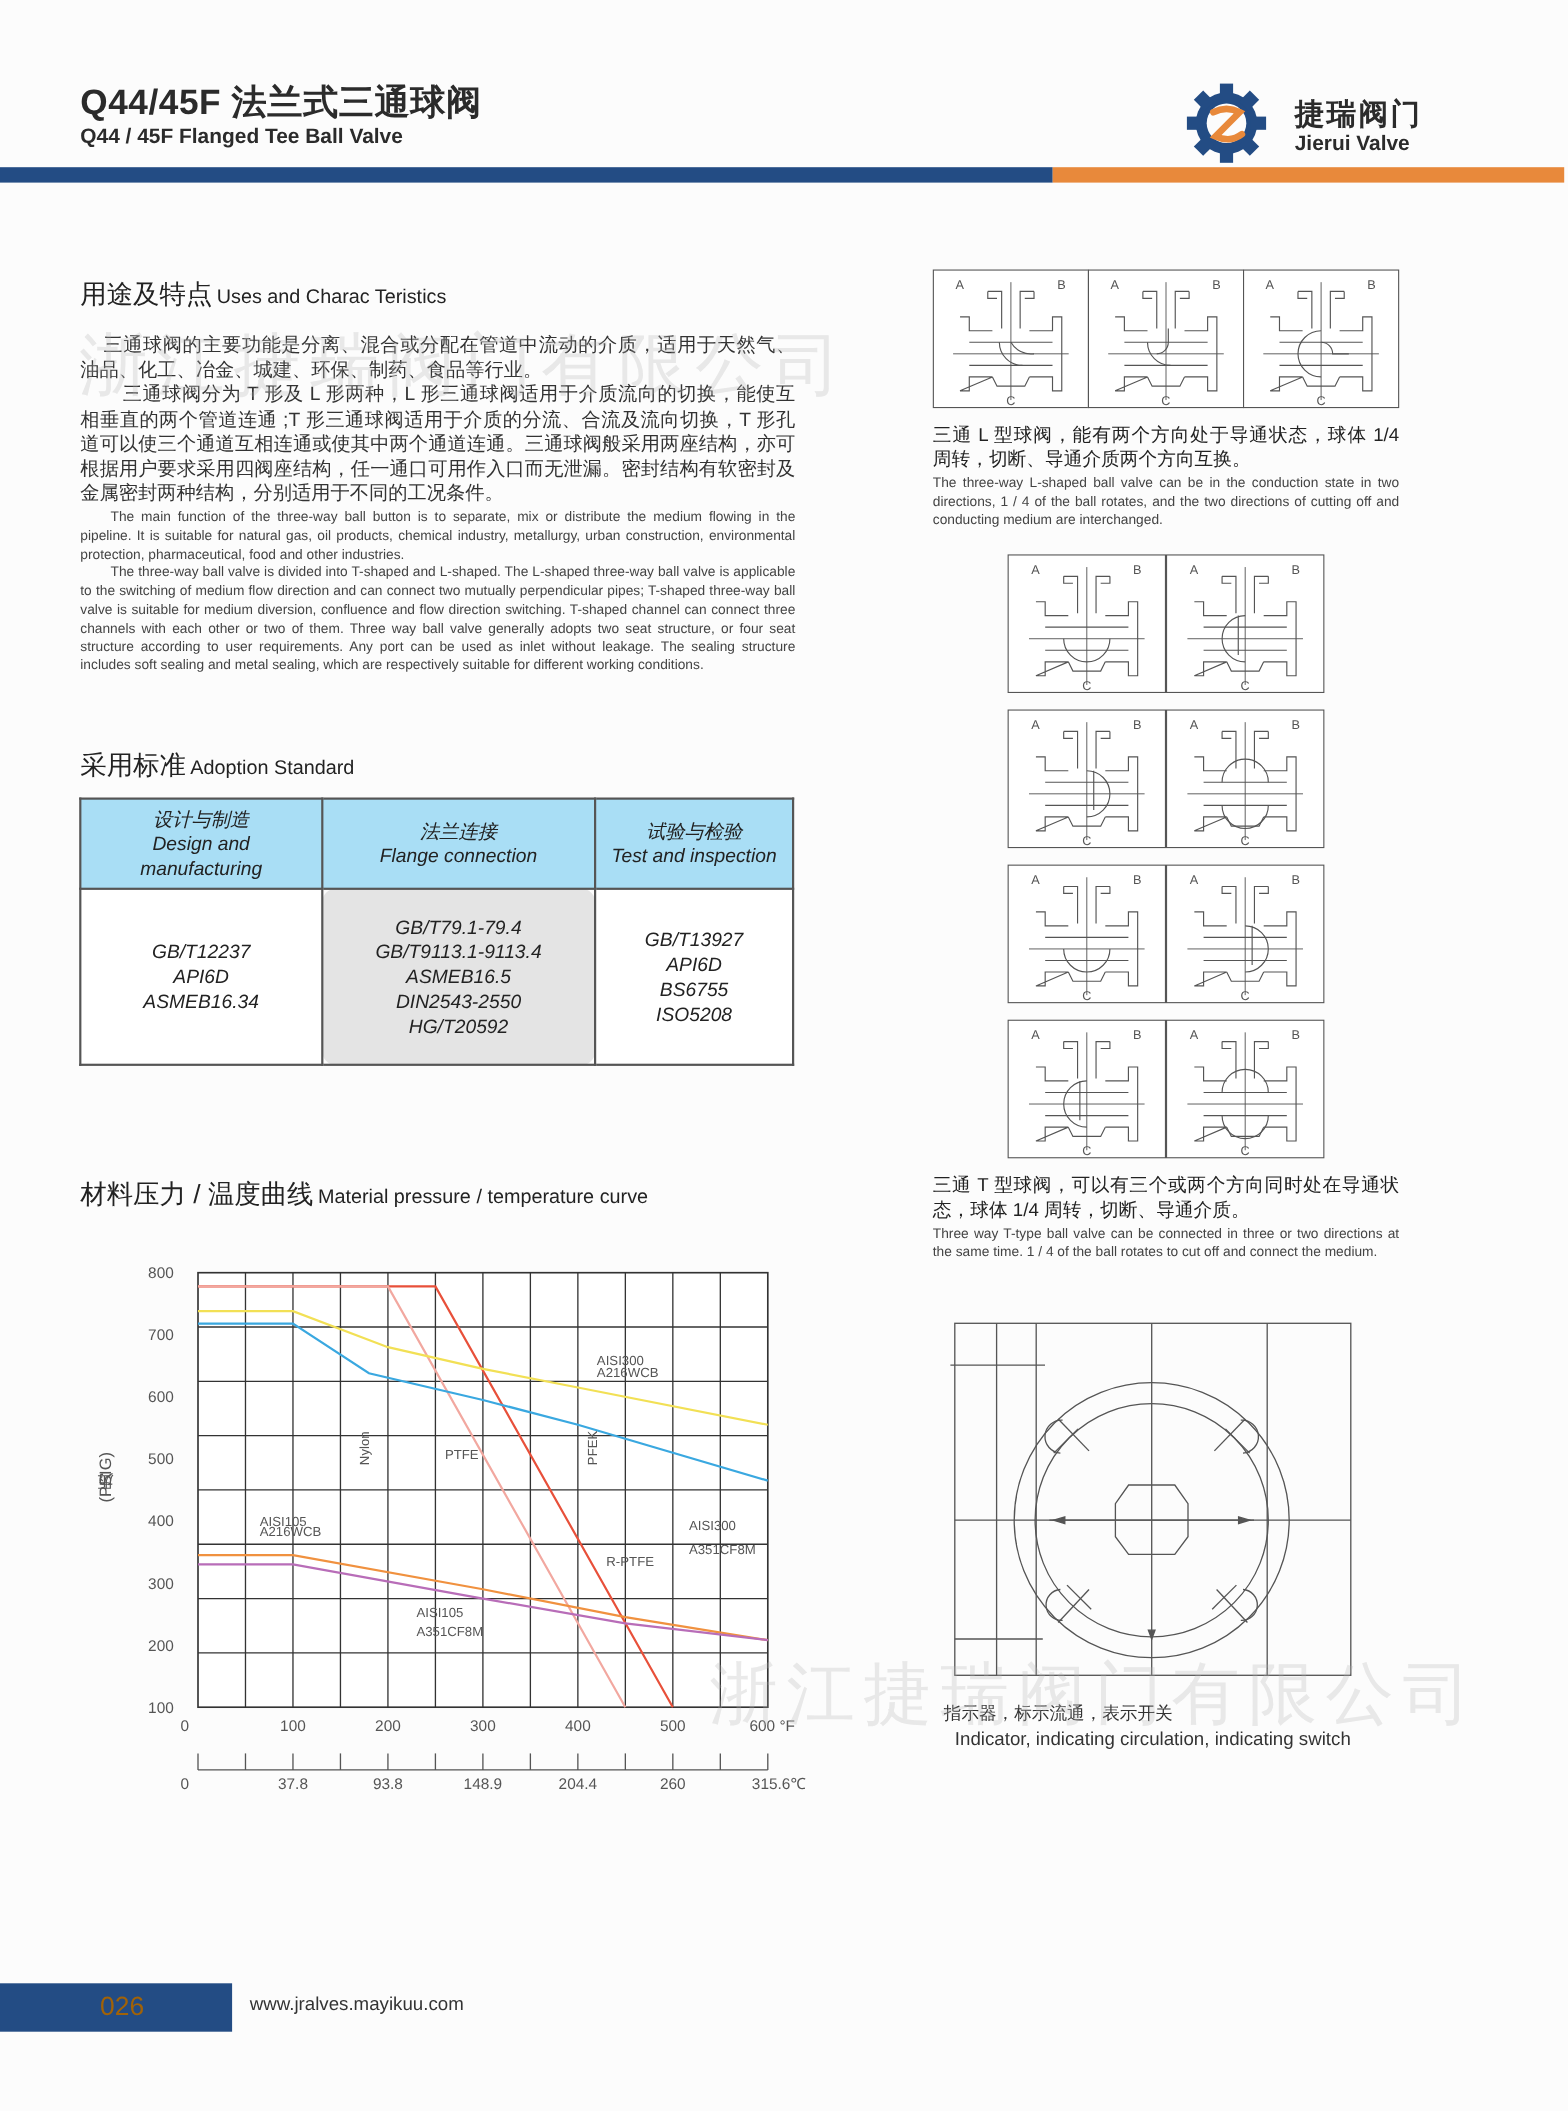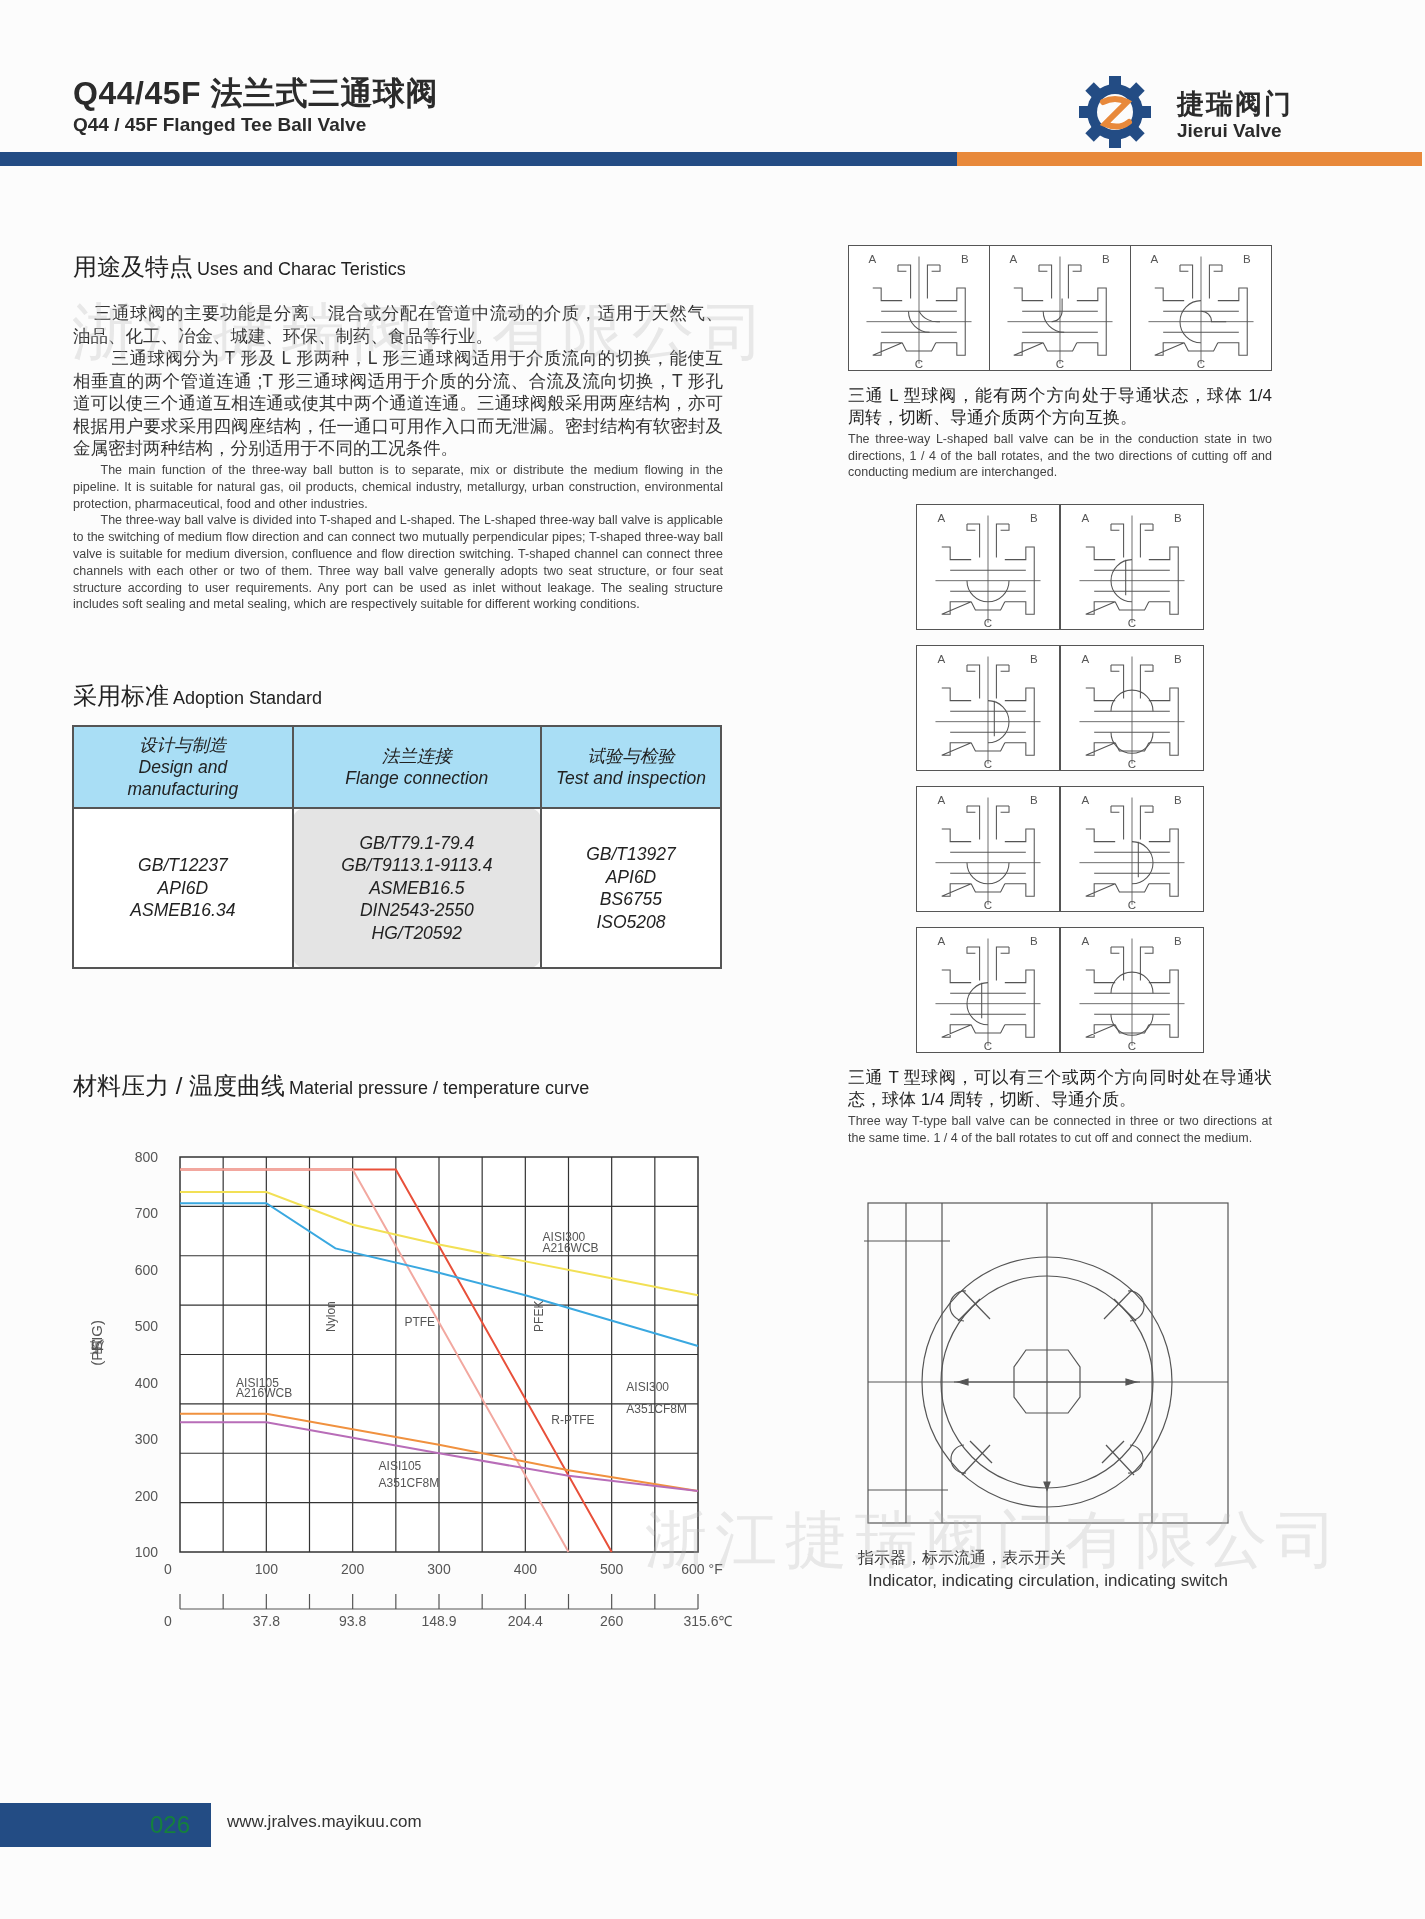--- a/index.html
+++ b/index.html
@@ -35,21 +35,21 @@
   .std-table td.mid { background: #e4e4e4; border-radius: 12px; }
   .ylabel { left: 88px; top: 1320px; font-size: 15px; color: #555; writing-mode: vertical-rl; transform: rotate(180deg); }
 
   
   .diag-box { border: 1.5px solid #555; background: #fff; }
   .cap-cn { font-size: 17px; line-height: 22px; color: #222; text-align: justify; }
   .cap-en { font-size: 12.5px; line-height: 16.5px; color: #444; text-align: justify; }
 
   
   .foot-bar { left: 0; top: 1803px; width: 211px; height: 44px; background: #234c84; }
-  .page-num { left: 0; top: 1803px; width: 190px; height: 44px; font-size: 24px; color: #15803d; text-align: right; line-height: 44px; padding-left: 32px; }
+  .page-num { left: 0; top: 1803px; width: 190px; height: 44px; font-size: 24px; color: #a16207; text-align: center; line-height: 44px; padding-left: 32px; }
   .foot-url { left: 227px; top: 1812px; font-size: 17px; color: #333; }
 
   
   .wm { font-size: 62px; color: rgba(180,180,180,0.28); letter-spacing: 8px; white-space: nowrap; pointer-events: none; }
 </style>
 </head>
 <body>
 
 <div class="abs title-cn">Q44/45F 法兰式三通球阀</div>
 <div class="abs title-en">Q44 / 45F Flanged Tee Ball Valve</div>

